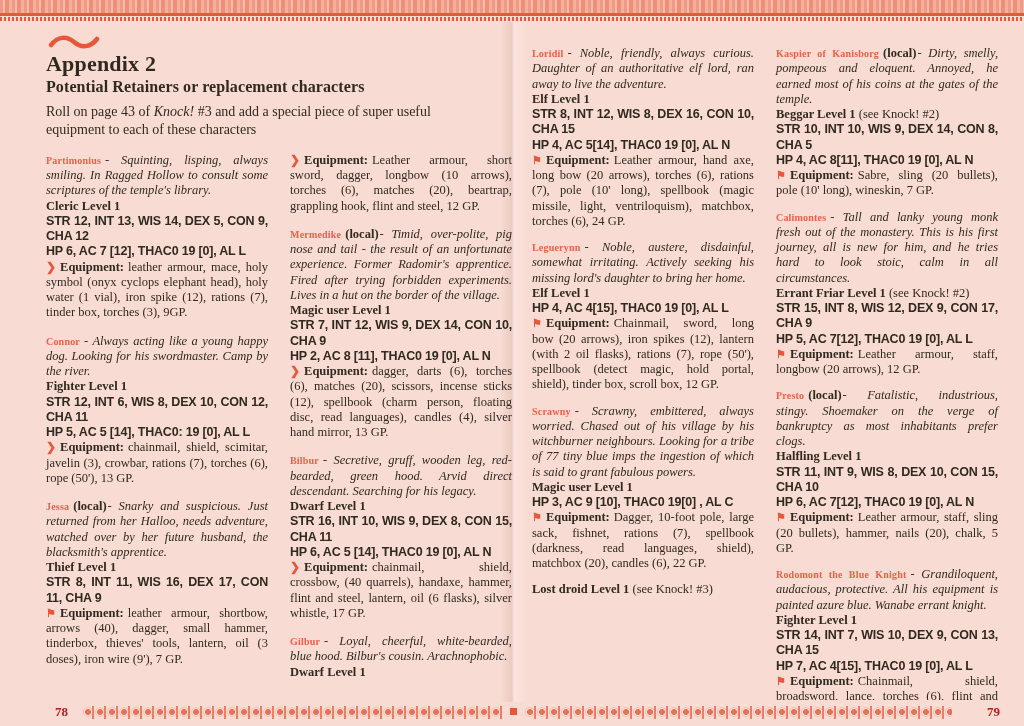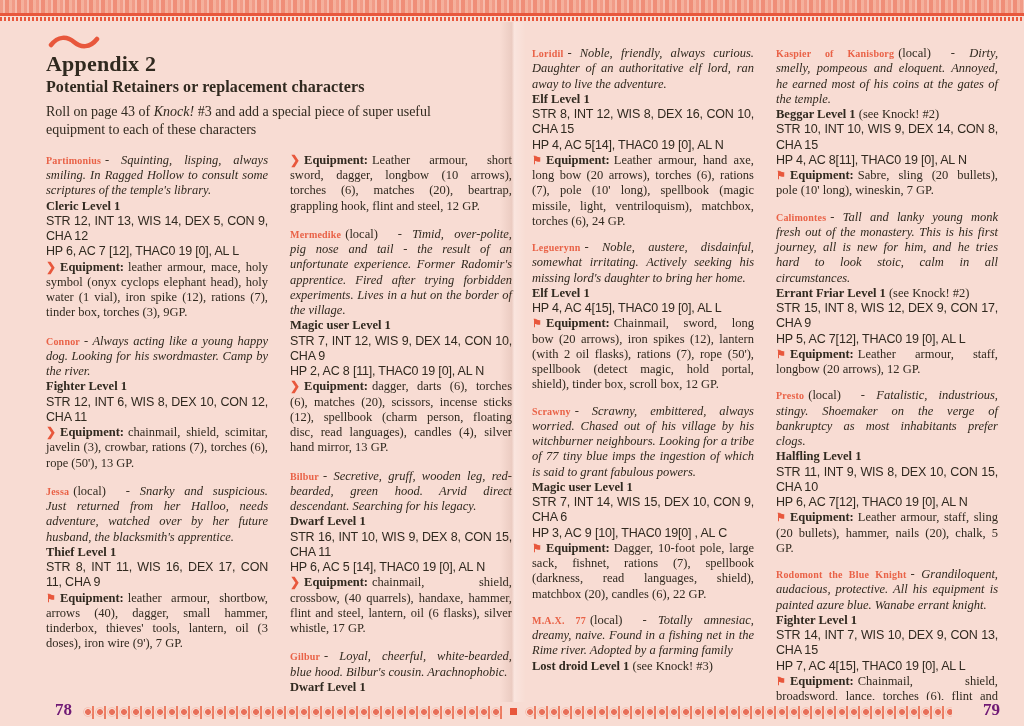--- a/index.html
+++ b/index.html
@@ -20,21 +20,21 @@
     opacity:.85;
   }
   .border-top .rule{height:3px;background:#e8573c;}
   .border-top .dots{
     height:4px;margin-top:1px;
     background:repeating-linear-gradient(90deg,#e8573c 0 2px,transparent 2px 4px);
   }
   
   .footer{position:absolute;left:0;right:0;bottom:6px;height:18px;}
   .page-num{
-    position:absolute;bottom:0;font-weight:bold;font-size:17px;color:#701a75;
+    position:absolute;bottom:0;font-weight:bold;font-size:13px;color:#b91c1c;
     font-family:"Liberation Serif",serif;
   }
   .page-num.left{left:55px;}
   .page-num.right{right:24px;}
   .band{
     position:absolute;bottom:1px;height:13px;
     background-image:
       radial-gradient(circle at 6px 6px,#e8705a 2.6px,transparent 3.2px),
       radial-gradient(circle at 6px 6px,transparent 3.6px,#f0988169 4.4px,transparent 5.2px),
       repeating-linear-gradient(90deg,transparent 0 10px,#ec7c62 10px 12px);
@@ -70,27 +70,27 @@
   }
   .intro{font-size:14px;line-height:1.3;margin:0 0 14px 0;width:440px;}
   .intro .knock{font-style:italic;}
   
   .cols{display:flex;gap:22px;}
   .col{width:222px;flex:0 0 auto;}
   .entry{margin:0 0 13px 0;}
   .page.right .entry{margin-bottom:11px;}
   .entry p{margin:0;font-size:12.5px;line-height:1.22;text-align:justify;}
   .char-name{color:#e96247;font-weight:bold;font-size:10px;margin-right:4px;letter-spacing:.2px;}
-  .char-tag{font-weight:normal;margin-right:20px;}
+  .char-tag{font-weight:bold;margin-right:1px;}
   .char-desc{font-style:italic;}
   .class-line{font-weight:bold;font-size:13px;}
   .class-note{font-weight:normal;}
   .stats{
     font-family:"Liberation Sans","DejaVu Sans",sans-serif;
-    font-weight:normal;font-size:11px;line-height:1.35;letter-spacing:-0.2px;
+    font-weight:bold;font-size:11px;line-height:1.35;letter-spacing:-0.2px;
     text-align:left;
   }
   .equip .marker{color:#e8573c;font-weight:bold;margin-right:4px;font-size:12px;}
   .equip .marker.flag{font-size:11px;}
   .equip .eq-label{font-weight:bold;margin-right:4px;}
 </style>
 </head>
 <body>
 
 <div class="spread">
@@ -114,20 +114,21 @@
             <p><span class="char-name">Partimonius</span><span class="char-desc">- Squinting, lisping, always smiling. In Ragged Hollow to consult some scriptures of the temple's library.</span></p>
             <p class="class-line"><span>Cleric Level 1</span></p>
             <p class="stats">STR 12, INT 13, WIS 14, DEX 5, CON 9, CHA 12</p>
             <p class="stats">HP 6, AC 7 [12], THAC0 19 [0], AL L</p>
             <p class="equip"><span class="marker chevron">❯</span><span class="eq-label">Equipment:</span><span class="eq-text">leather armour, mace, holy symbol (onyx cyclops elephant head), holy water (1 vial), iron spike (12), rations (7), tinder box, torches (3), 9GP.</span></p>
           </article>
           <article class="entry">
             <p><span class="char-name">Connor</span><span class="char-desc">- Always acting like a young happy dog. Looking for his swordmaster. Camp by the river.</span></p>
             <p class="class-line"><span>Fighter Level 1</span></p>
             <p class="stats">STR 12, INT 6, WIS 8, DEX 10, CON 12, CHA 11</p>
+            <p class="stats">HP 5, AC 5 [14], THAC0: 19 [0], AL L</p>
             <p class="equip"><span class="marker chevron">❯</span><span class="eq-label">Equipment:</span><span class="eq-text">chainmail, shield, scimitar, javelin (3), crowbar, rations (7), torches (6), rope (50'), 13 GP.</span></p>
           </article>
           <article class="entry">
             <p><span class="char-name">Jessa</span><span class="char-tag">(local)</span><span class="char-desc">- Snarky and suspicious. Just returned from her Halloo, needs adventure, watched over by her future husband, the blacksmith's apprentice.</span></p>
             <p class="class-line"><span>Thief Level 1</span></p>
             <p class="stats">STR 8, INT 11, WIS 16, DEX 17, CON 11, CHA 9</p>
             <p class="equip"><span class="marker flag">⚑</span><span class="eq-label">Equipment:</span><span class="eq-text">leather armour, shortbow, arrows (40), dagger, small hammer, tinderbox, thieves' tools, lantern, oil (3 doses), iron wire (9'), 7 GP.</span></p>
           </article>
         </div>
       <div class="col" id="col-1">
@@ -168,34 +169,32 @@
           </article>
           <article class="entry">
             <p><span class="char-name">Leguerynn</span><span class="char-desc">- Noble, austere, disdainful, somewhat irritating. Actively seeking his missing lord's daughter to bring her home.</span></p>
             <p class="class-line"><span>Elf Level 1</span></p>
             <p class="stats">HP 4, AC 4[15], THAC0 19 [0], AL L</p>
             <p class="equip"><span class="marker flag">⚑</span><span class="eq-label">Equipment:</span><span class="eq-text">Chainmail, sword, long bow (20 arrows), iron spikes (12), lantern (with 2 oil flasks), rations (7), rope (50'), spellbook (detect magic, hold portal, shield), tinder box, scroll box, 12 GP.</span></p>
           </article>
           <article class="entry">
             <p><span class="char-name">Scrawny</span><span class="char-desc">- Scrawny, embittered, always worried. Chased out of his village by his witchburner neighbours. Looking for a tribe of 77 tiny blue imps the ingestion of which is said to grant fabulous powers.</span></p>
             <p class="class-line"><span>Magic user Level 1</span></p>
-            <p class="stats">STR 7, INT 14, WIS 15, DEX 10, CON 9, CHA 6</p>
             <p class="stats">HP 3, AC 9 [10], THAC0 19[0] , AL C</p>
             <p class="equip"><span class="marker flag">⚑</span><span class="eq-label">Equipment:</span><span class="eq-text">Dagger, 10-foot pole, large sack, fishnet, rations (7), spellbook (darkness, read languages, shield), matchbox (20), candles (6), 22 GP.</span></p>
           </article>
           <article class="entry">
-            <p><span class="char-name">M.A.X. 77</span><span class="char-tag">(local)</span><span class="char-desc">- Totally amnesiac, dreamy, naive. Found in a fishing net in the Rime river. Adopted by a farming family</span></p>
             <p class="class-line"><span>Lost droid Level 1</span> <span class="class-note">(see Knock! #3)</span></p>
           </article>
         </div>
       <div class="col" id="col-3">
           <article class="entry">
             <p><span class="char-name">Kaspier of Kanisborg</span><span class="char-tag">(local)</span><span class="char-desc">- Dirty, smelly, pompeous and eloquent. Annoyed, he earned most of his coins at the gates of the temple.</span></p>
             <p class="class-line"><span>Beggar Level 1</span> <span class="class-note">(see Knock! #2)</span></p>
-            <p class="stats">STR 10, INT 10, WIS 9, DEX 14, CON 8, CHA 15</p>
+            <p class="stats">STR 10, INT 10, WIS 9, DEX 14, CON 8, CHA 5</p>
             <p class="stats">HP 4, AC 8[11], THAC0 19 [0], AL N</p>
             <p class="equip"><span class="marker flag">⚑</span><span class="eq-label">Equipment:</span><span class="eq-text">Sabre, sling (20 bullets), pole (10' long), wineskin, 7 GP.</span></p>
           </article>
           <article class="entry">
             <p><span class="char-name">Calimontes</span><span class="char-desc">- Tall and lanky young monk fresh out of the monastery. This is his first journey, all is new for him, and he tries hard to look stoic, calm in all circumstances.</span></p>
             <p class="class-line"><span>Errant Friar Level 1</span> <span class="class-note">(see Knock! #2)</span></p>
             <p class="stats">STR 15, INT 8, WIS 12, DEX 9, CON 17, CHA 9</p>
             <p class="stats">HP 5, AC 7[12], THAC0 19 [0], AL L</p>
             <p class="equip"><span class="marker flag">⚑</span><span class="eq-label">Equipment:</span><span class="eq-text">Leather armour, staff, longbow (20 arrows), 12 GP.</span></p>
           </article>

